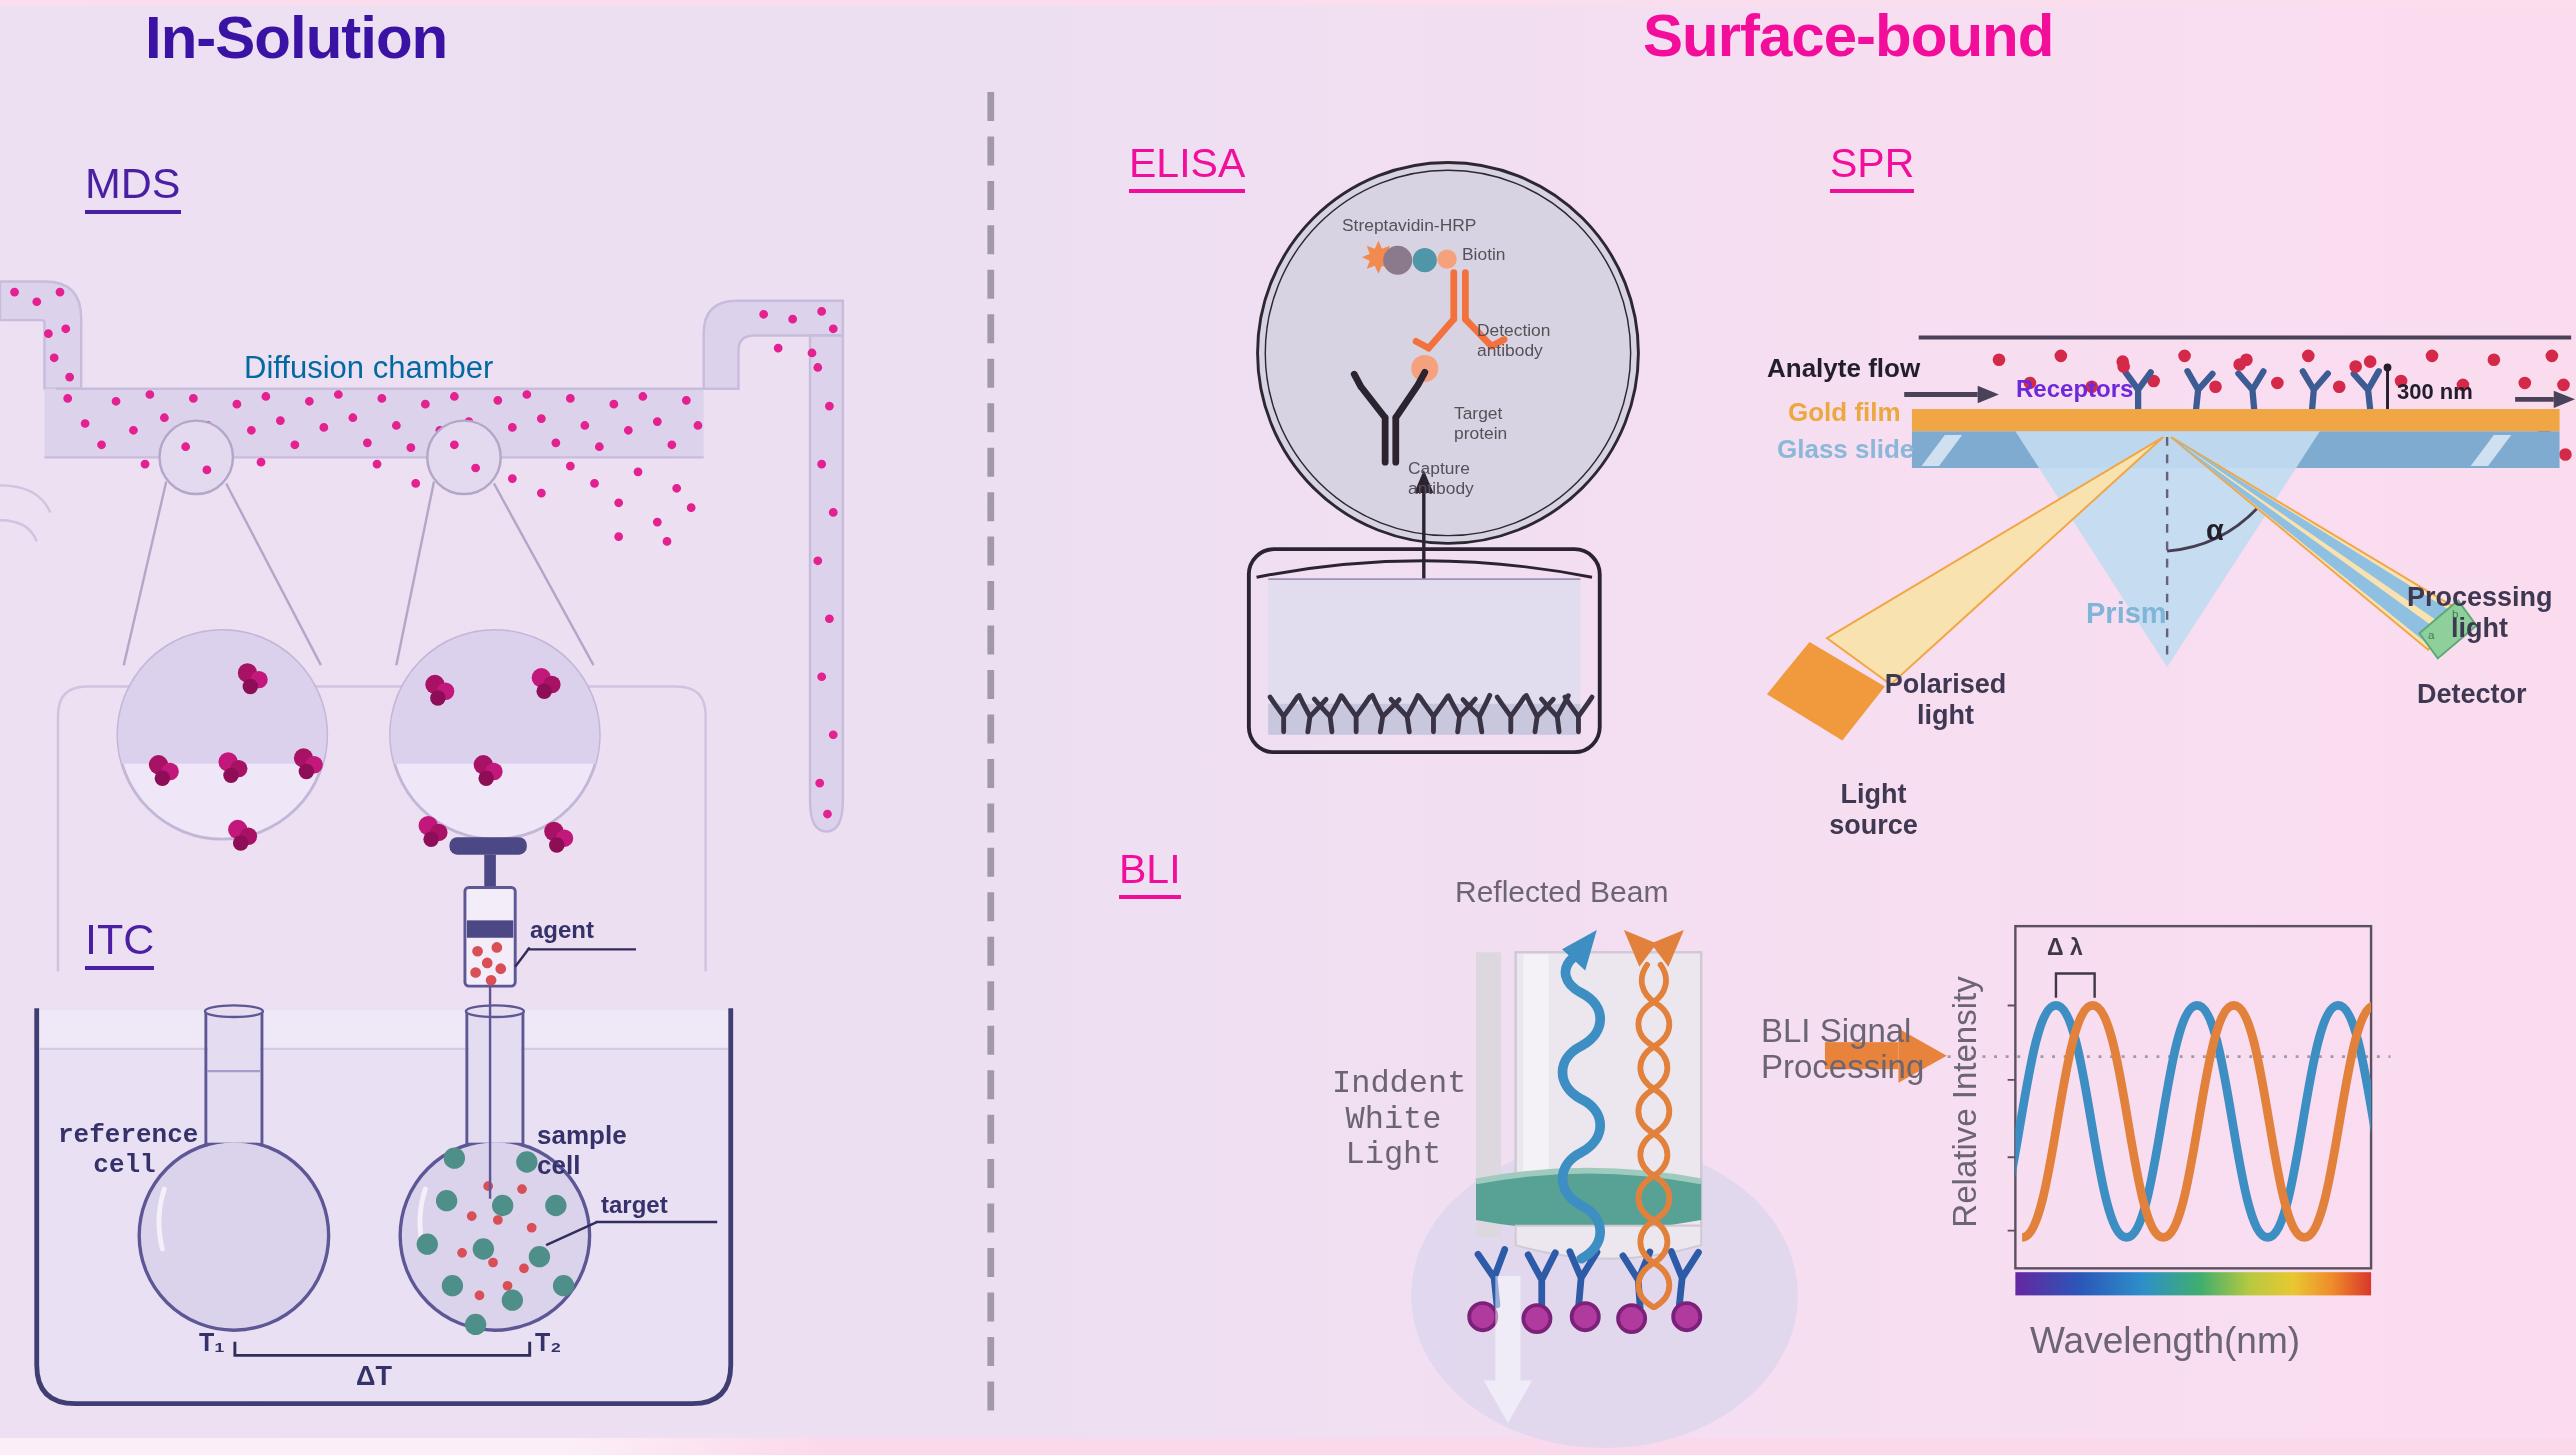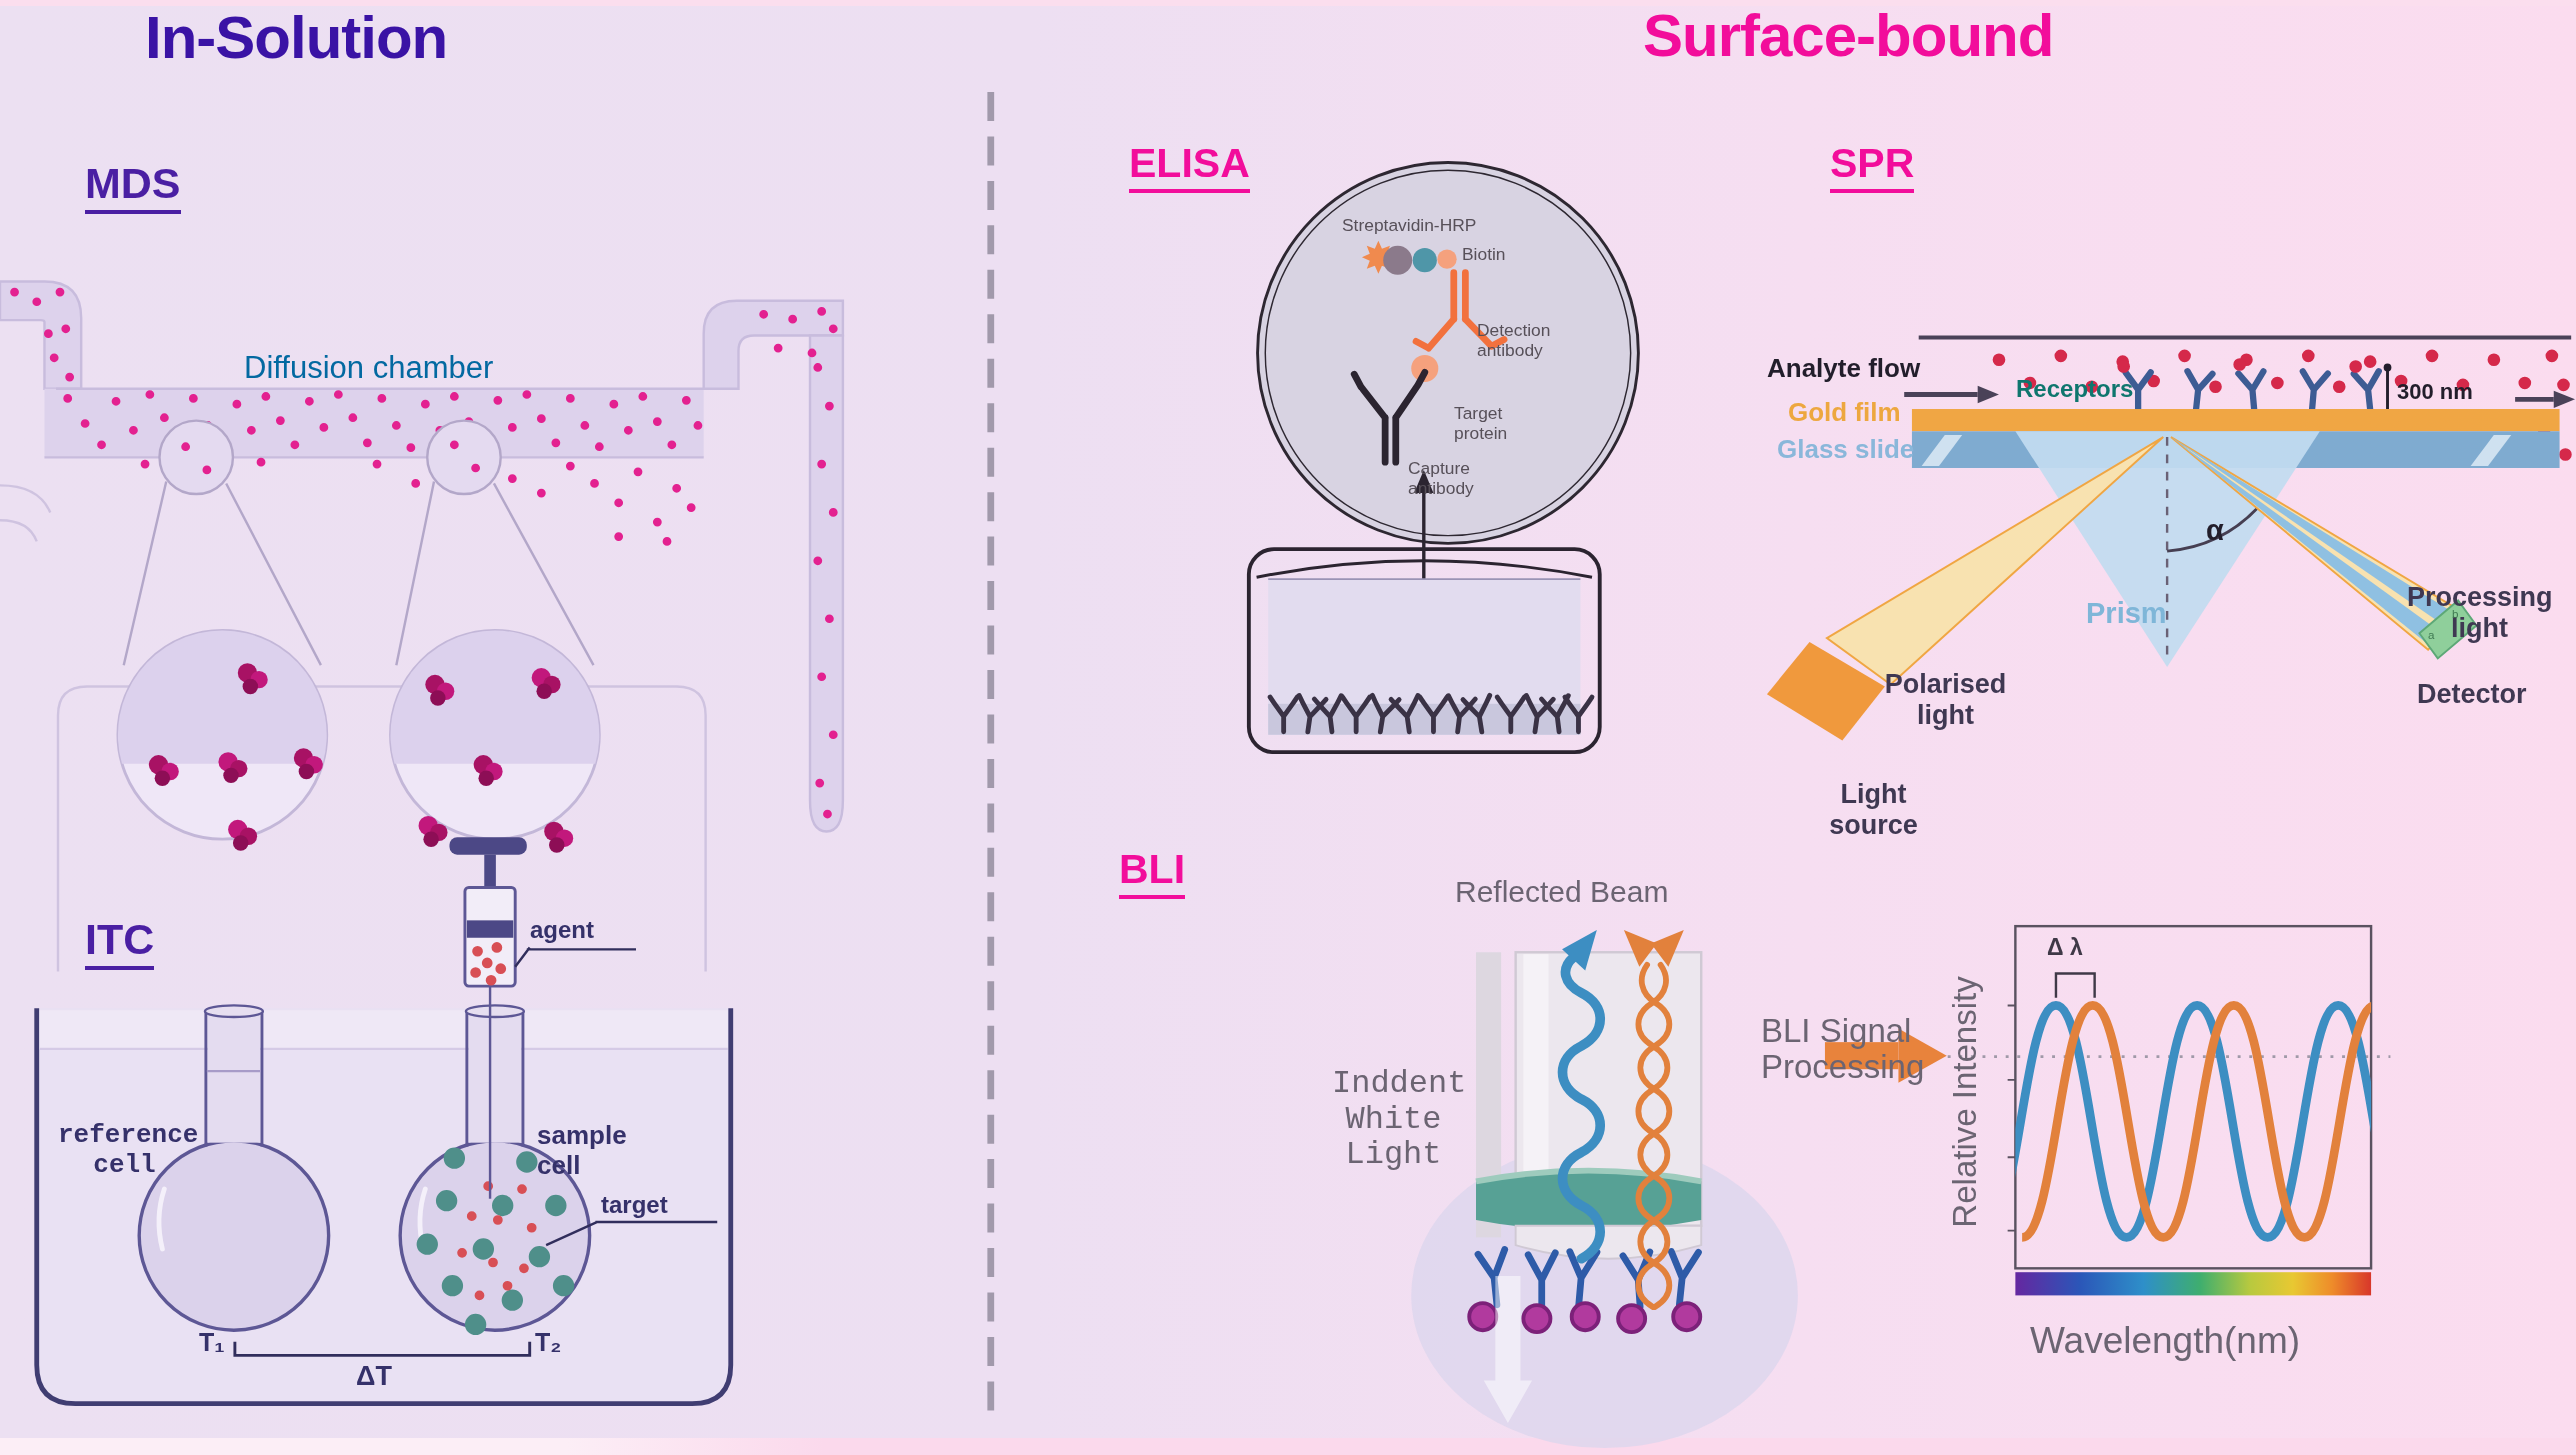--- a/index.html
+++ b/index.html
@@ -7,21 +7,21 @@
     width:2576px;height:1456px;position:relative;overflow:hidden;
     background:linear-gradient(90deg,#ece0f2 0%,#eddff2 40%,#f6def1 70%,#fbdcef 100%);
     font-family:"Liberation Sans",sans-serif;
   }
   .strip-top{position:absolute;left:0;top:0;width:2576px;height:5.8px;background:#fbdeee;}
   .strip-bottom{position:absolute;left:0;top:1438px;width:2576px;height:17.4px;
     background:linear-gradient(90deg,#fceef6 0%,#fceef6 22%,#fbd9ec 32%,#fbd9ec 100%);}
   svg{position:absolute;left:0;top:0;}
   .lbl{position:absolute;line-height:1.15;white-space:pre;}
   .title{font-size:60px;font-weight:900;letter-spacing:-1px;line-height:1;}
-  .hd{font-size:43px;font-weight:700;line-height:1;border-bottom:4.8px solid;padding-bottom:4.8px;}
+  .hd{font-size:43px;font-weight:400;line-height:1;border-bottom:4.8px solid;padding-bottom:4.8px;}
   .hd-sm{font-size:41px;}
   .gray{color:#0369a1;}
   .bligray{color:#6b6472;}
   .itc-lbl{color:#35316a;font-weight:bold;}
   .ctr{text-align:center;}
   .rt{text-align:center;font-family:Liberation Mono, monospace;}
 </style>
 </head>
 <body>
 
@@ -395,21 +395,21 @@
 </div>
 <div class="lbl" style="left:1454px;top:363px;font-size:17.4px;color:#575059;">
   <div>Target</div><div>protein</div>
 </div>
 <div class="lbl" style="left:1408px;top:418px;font-size:17.4px;color:#575059;">
   <div>Capture</div><div>antibody</div>
 </div>
 
 <div class="lbl hd hd-sm" style="left:1830px;top:143px;color:#f20d9b;">SPR</div>
 <div class="lbl" style="left:1767px;top:354px;font-size:26px;font-weight:bold;color:#221e2b;">Analyte flow</div>
-<div class="lbl" style="left:2016px;top:375px;font-size:24px;font-weight:bold;color:#0f766e;">Receptors</div>
+<div class="lbl" style="left:2016px;top:375px;font-size:24px;font-weight:bold;color:#6d28d9;">Receptors</div>
 <div class="lbl" style="left:2397px;top:379px;font-size:22px;font-weight:bold;color:#221e2b;">300 nm</div>
 <div class="lbl" style="left:1788px;top:398px;font-size:26px;font-weight:bold;color:#eda73f;">Gold film</div>
 <div class="lbl" style="left:1777px;top:435px;font-size:26px;font-weight:bold;color:#8ab7da;">Glass slide</div>
 <div class="lbl" style="left:2086px;top:597px;font-size:29px;font-weight:bold;color:#7fb6d8;">Prism</div>
 <div class="lbl" style="left:2206px;top:514px;font-size:29px;font-weight:bold;color:#221e2b;">α</div>
 <div class="lbl ctr" style="left:1873px;top:607px;width:145px;font-size:27px;font-weight:bold;color:#3f3852;">
   <div>Polarised</div><div>light</div>
 </div>
 <div class="lbl ctr" style="left:2407px;top:520px;width:145px;font-size:27px;font-weight:bold;color:#3f3852;">
   <div>Processing</div><div>light</div>

